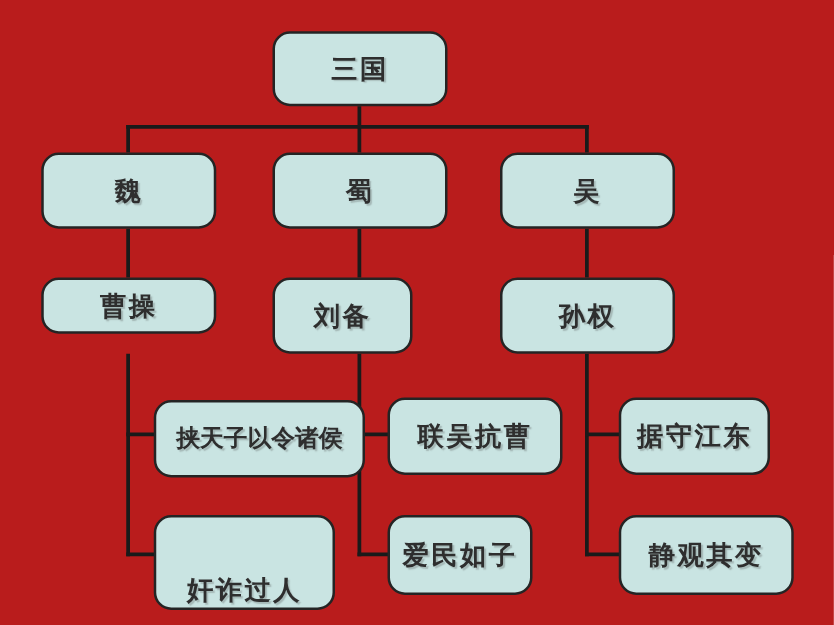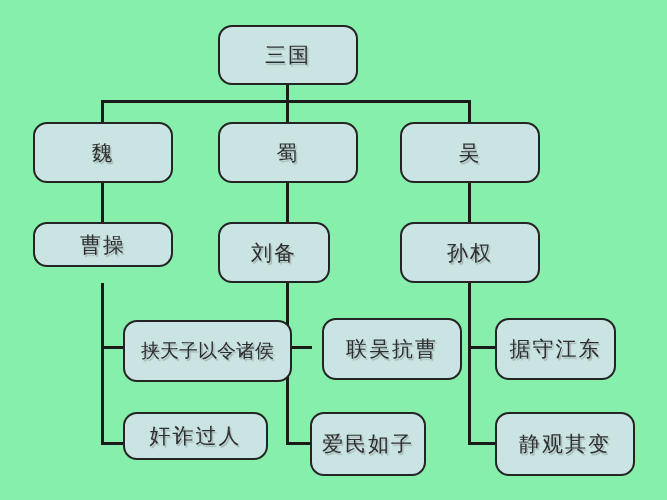--- a/index.html
+++ b/index.html
@@ -1,22 +1,23 @@
 <!DOCTYPE html>
 <html><head>
 <meta charset="utf-8">
 <style>
   html, body { margin: 0; padding: 0; }
   body { background: #ffffff; font-family: "DejaVu Serif", serif; }
   .canvas {
     position: relative;
     width: 667px;
     height: 500px;
-    background: #86efac;
+    background: #b91c1c;
     overflow: hidden;
+    font-weight: bold;
   }
   .line {
     position: absolute;
     background: #1a1a1a;
   }
   .box {
     position: absolute;
     background: #c9e4e2;
     border: 2px solid #242424;
     border-radius: 14px;
@@ -83,25 +84,25 @@
   <div class="box" style="left:218px; top:222px; width:112px; height:61px;">
     <span>刘备</span>
   </div>
   <div class="box" style="left:400px; top:222px; width:140px; height:61px;">
     <span>孙权</span>
   </div>
 
   <div class="box long" style="left:123px; top:320px; width:169px; height:62px;">
     <span>挟天子以令诸侯</span>
   </div>
-  <div class="box" style="left:123px; top:412px; width:145px; height:48px;">
+  <div class="box" style="left:123px; top:412px; width:145px; height:76px;align-items:flex-end;">
     <span>奸诈过人</span>
   </div>
 
-  <div class="box" style="left:310px; top:318px; width:140px; height:62px;margin-left:12px;">
+  <div class="box" style="left:310px; top:318px; width:140px; height:62px;">
     <span>联吴抗曹</span>
   </div>
   <div class="box" style="left:310px; top:412px; width:116px; height:64px;">
     <span>爱民如子</span>
   </div>
 
   <div class="box" style="left:495px; top:318px; width:121px; height:62px;">
     <span>据守江东</span>
   </div>
   <div class="box" style="left:495px; top:412px; width:140px; height:64px;">

